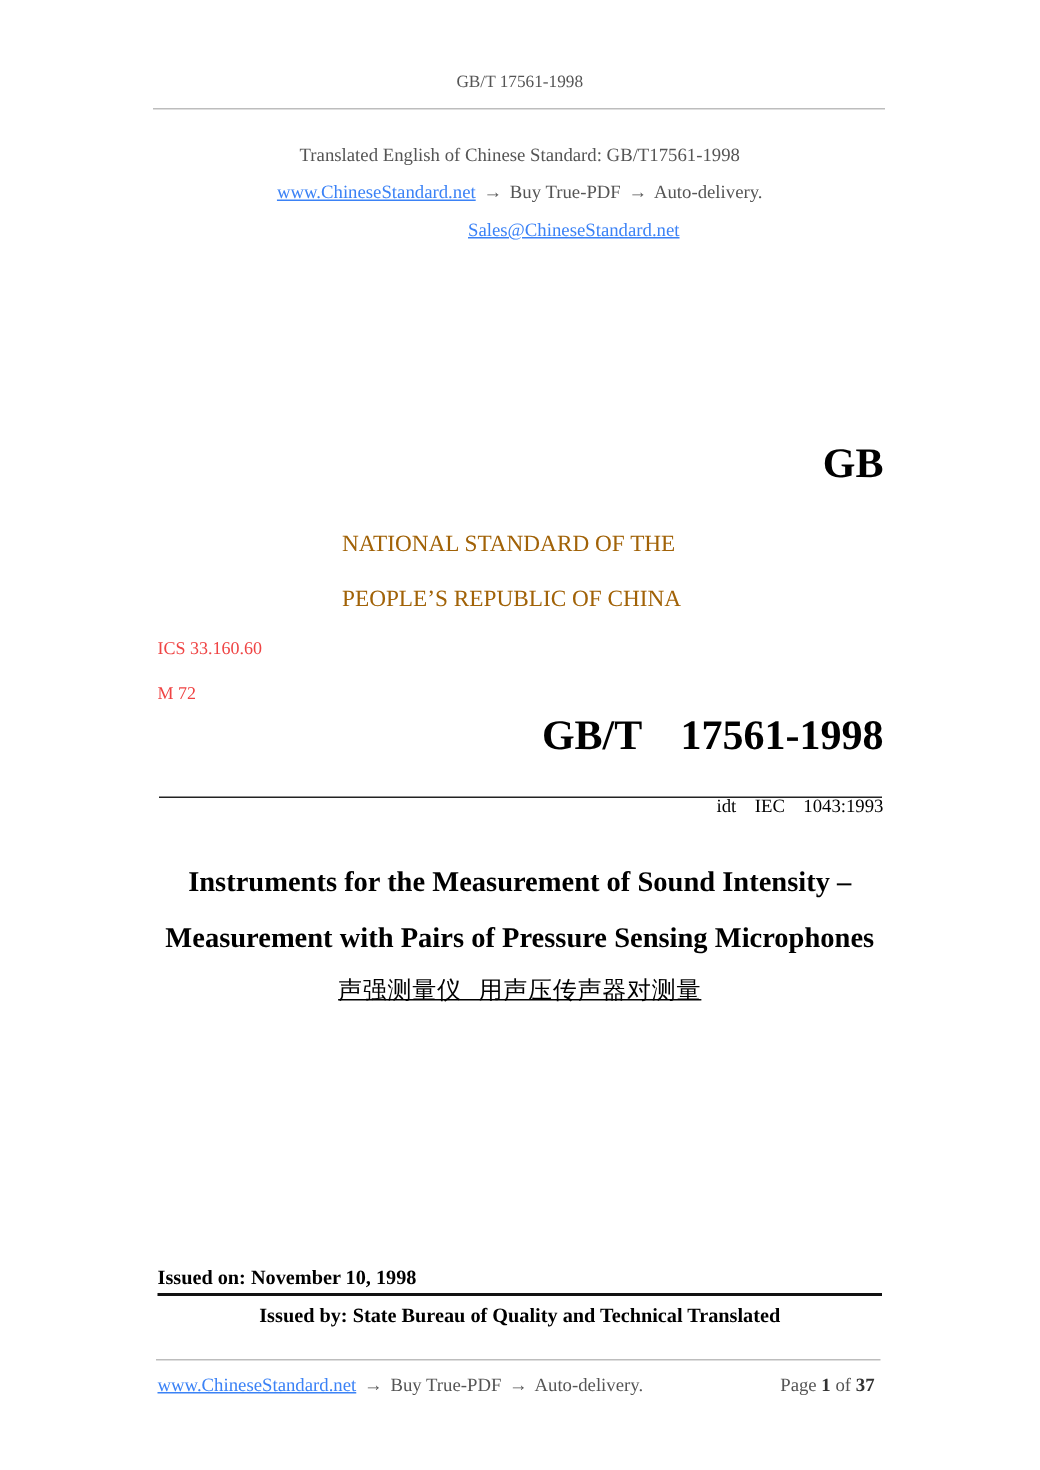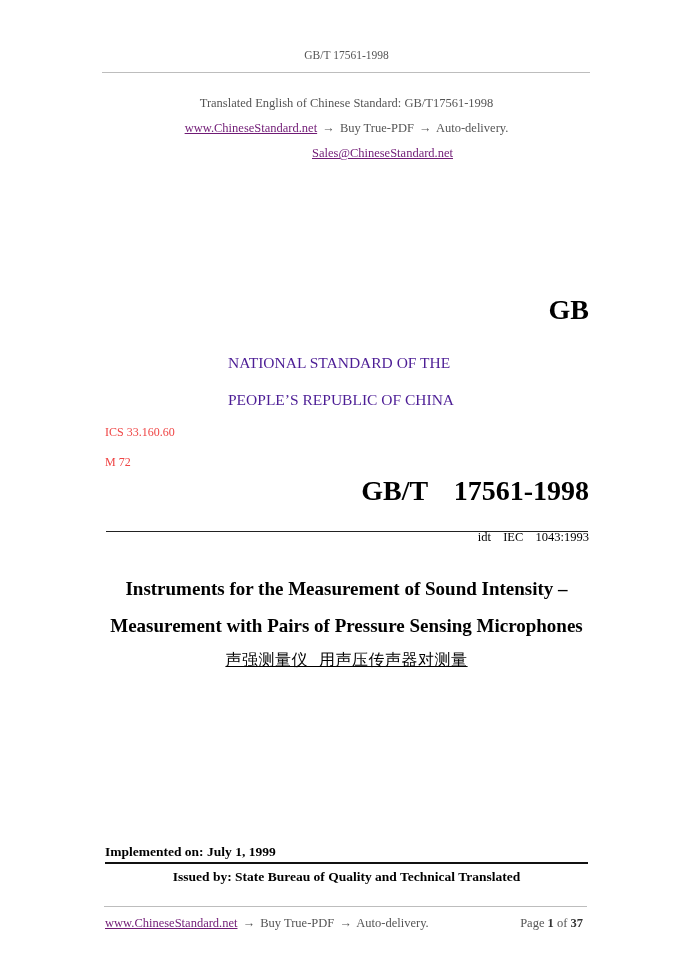--- a/index.html
+++ b/index.html
@@ -31,36 +31,36 @@
       background: #bdbdbd;
     }
     .promo-line {
       font-size: 12.5px;
       color: #555;
     }
     .promo-1 { top: 96px; }
     .promo-2 { top: 121px; }
     .promo-3 { top: 146px; margin-left: 36px; }
     .promo a, .link {
-      color: #701a75;
+      color: #3b82f6;
       text-decoration: underline;
     }
 
     .gb-logo {
       top: 296px;
       right: 104px;
       font-size: 28px;
       font-weight: bold;
       letter-spacing: 0px;
       line-height: 1;
     }
     .national-line {
       left: 228px;
       font-size: 15.5px;
-      color: #4c1d95;
+      color: #a16207;
     }
     .national-1 { top: 354px; }
     .national-2 { top: 391px; }
 
     .cls-code {
       left: 105px;
       font-size: 12px;
       color: #ef4444;
     }
     .ics { top: 425px; }
@@ -171,21 +171,21 @@
 
 <div class="abs std-number" style="white-space: pre;">GB/T  17561-1998</div>
 <div class="abs idt" style="white-space: pre;">idt  IEC  1043:1993</div>
 <div class="abs main-rule"></div>
 
 <div class="abs center title-line title-1">Instruments for the Measurement of Sound Intensity –</div>
 <div class="abs center title-line title-2">Measurement with Pairs of Pressure Sensing Microphones</div>
 <div class="abs center title-cn" style="white-space: pre; text-decoration: underline;">声强测量仪  用声压传声器对测量</div>
 
 <div class="abs issue-row">
-  <span>Implemented on: July 1, 1999</span>
+  <span>Issued on: November 10, 1998</span>
 </div>
 <div class="abs issue-rule"></div>
 <div class="abs center issued-by">Issued by: State Bureau of Quality and Technical Translated</div>
 
 <div class="abs footer-rule"></div>
 <div class="abs footer-row">
   <span>
     <a class="link">www.ChineseStandard.net</a>
     <span class="arrow">→</span>
     <span>Buy True-PDF</span>

